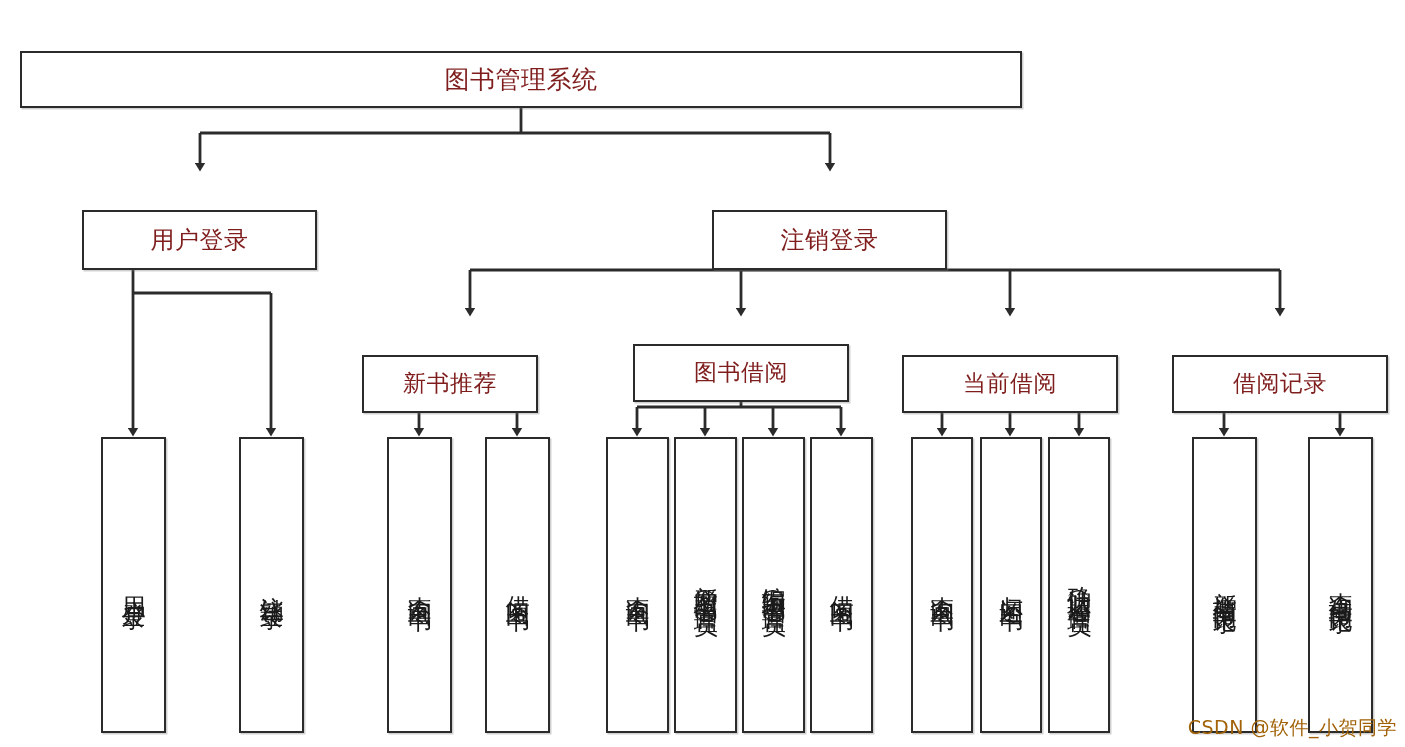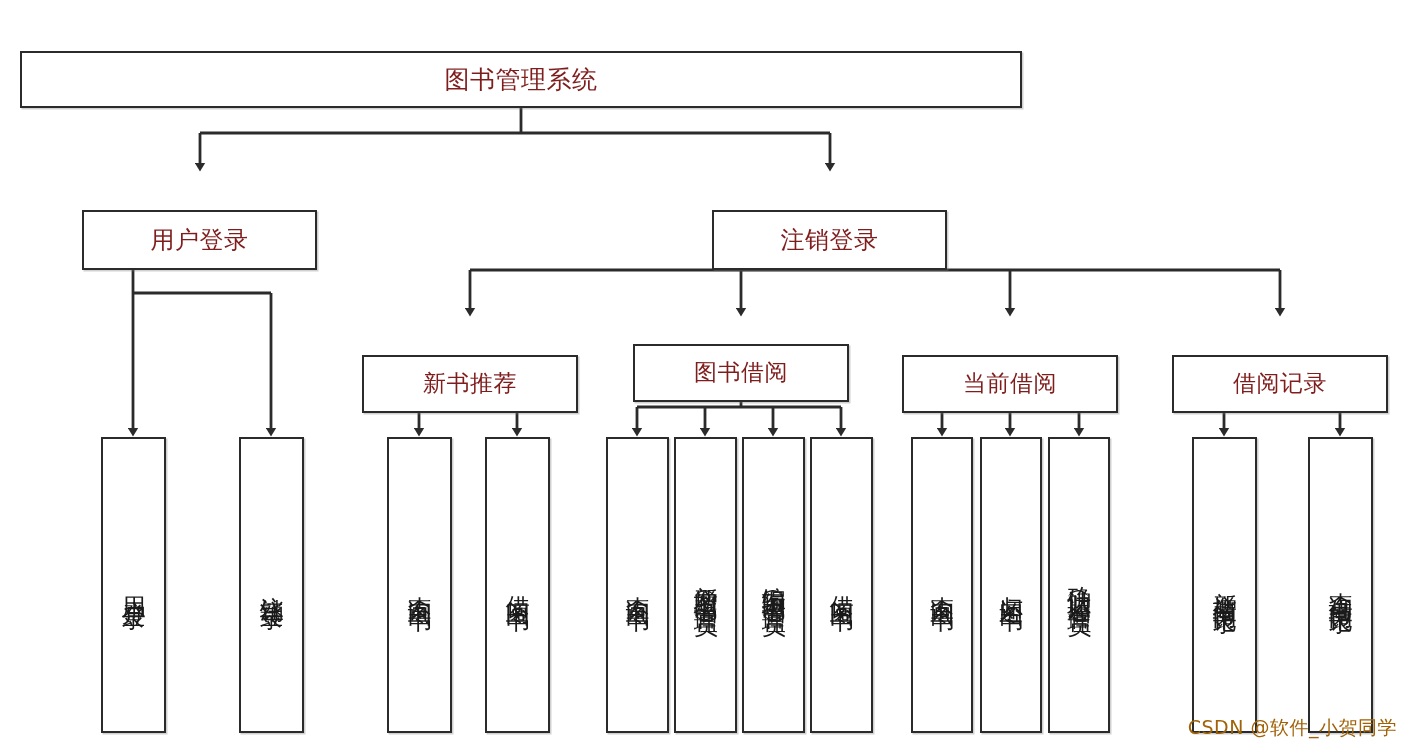--- a/index.html
+++ b/index.html
@@ -140,21 +140,21 @@
     <span class="node-label">图书管理系统</span>
   </div>
 
   <div class="node-box level-2" style="left:82px; top:172px; width:235px; height:60px;">
     <span class="node-label">用户登录</span>
   </div>
   <div class="node-box level-2" style="left:712px; top:172px; width:235px; height:60px;">
     <span class="node-label">注销登录</span>
   </div>
 
-  <div class="node-box level-3" style="left:362px; top:317px; width:216px; height:58px;">
+  <div class="node-box level-3" style="left:362px; top:317px; width:176px; height:58px;">
     <span class="node-label">新书推荐</span>
   </div>
   <div class="node-box level-3" style="left:633px; top:306px; width:216px; height:58px;">
     <span class="node-label">图书借阅</span>
   </div>
   <div class="node-box level-3" style="left:1172px; top:317px; width:216px; height:58px;">
     <span class="node-label">借阅记录</span>
   </div>
   <div class="node-box level-3" style="left:902px; top:317px; width:216px; height:58px;">
     <span class="node-label">当前借阅</span>

